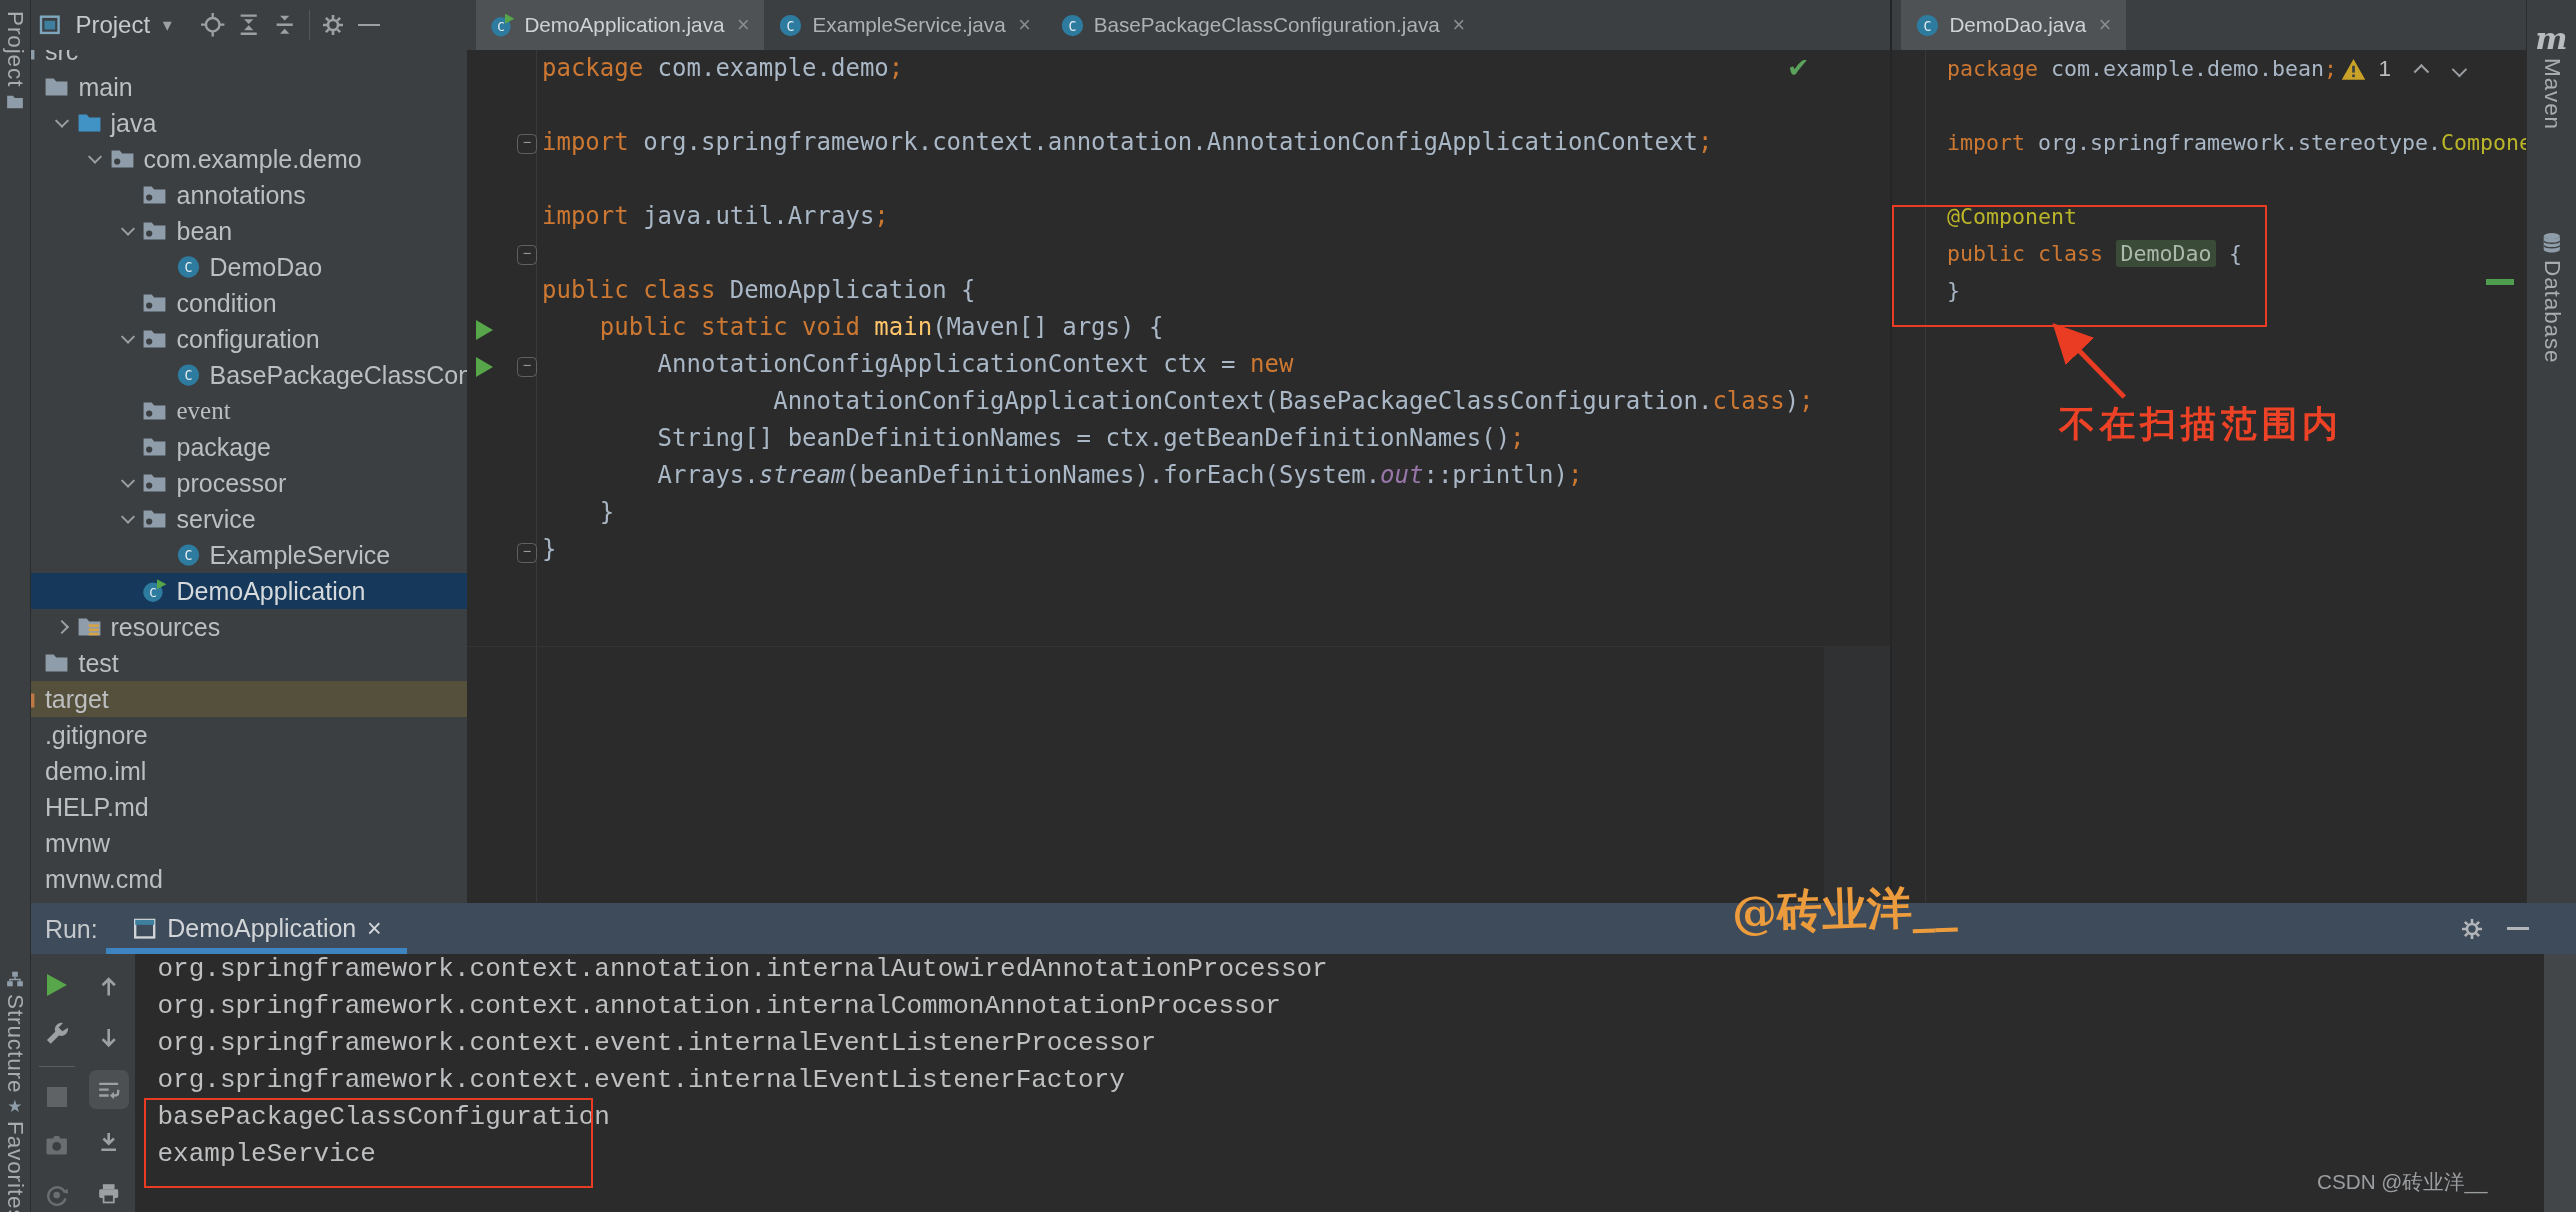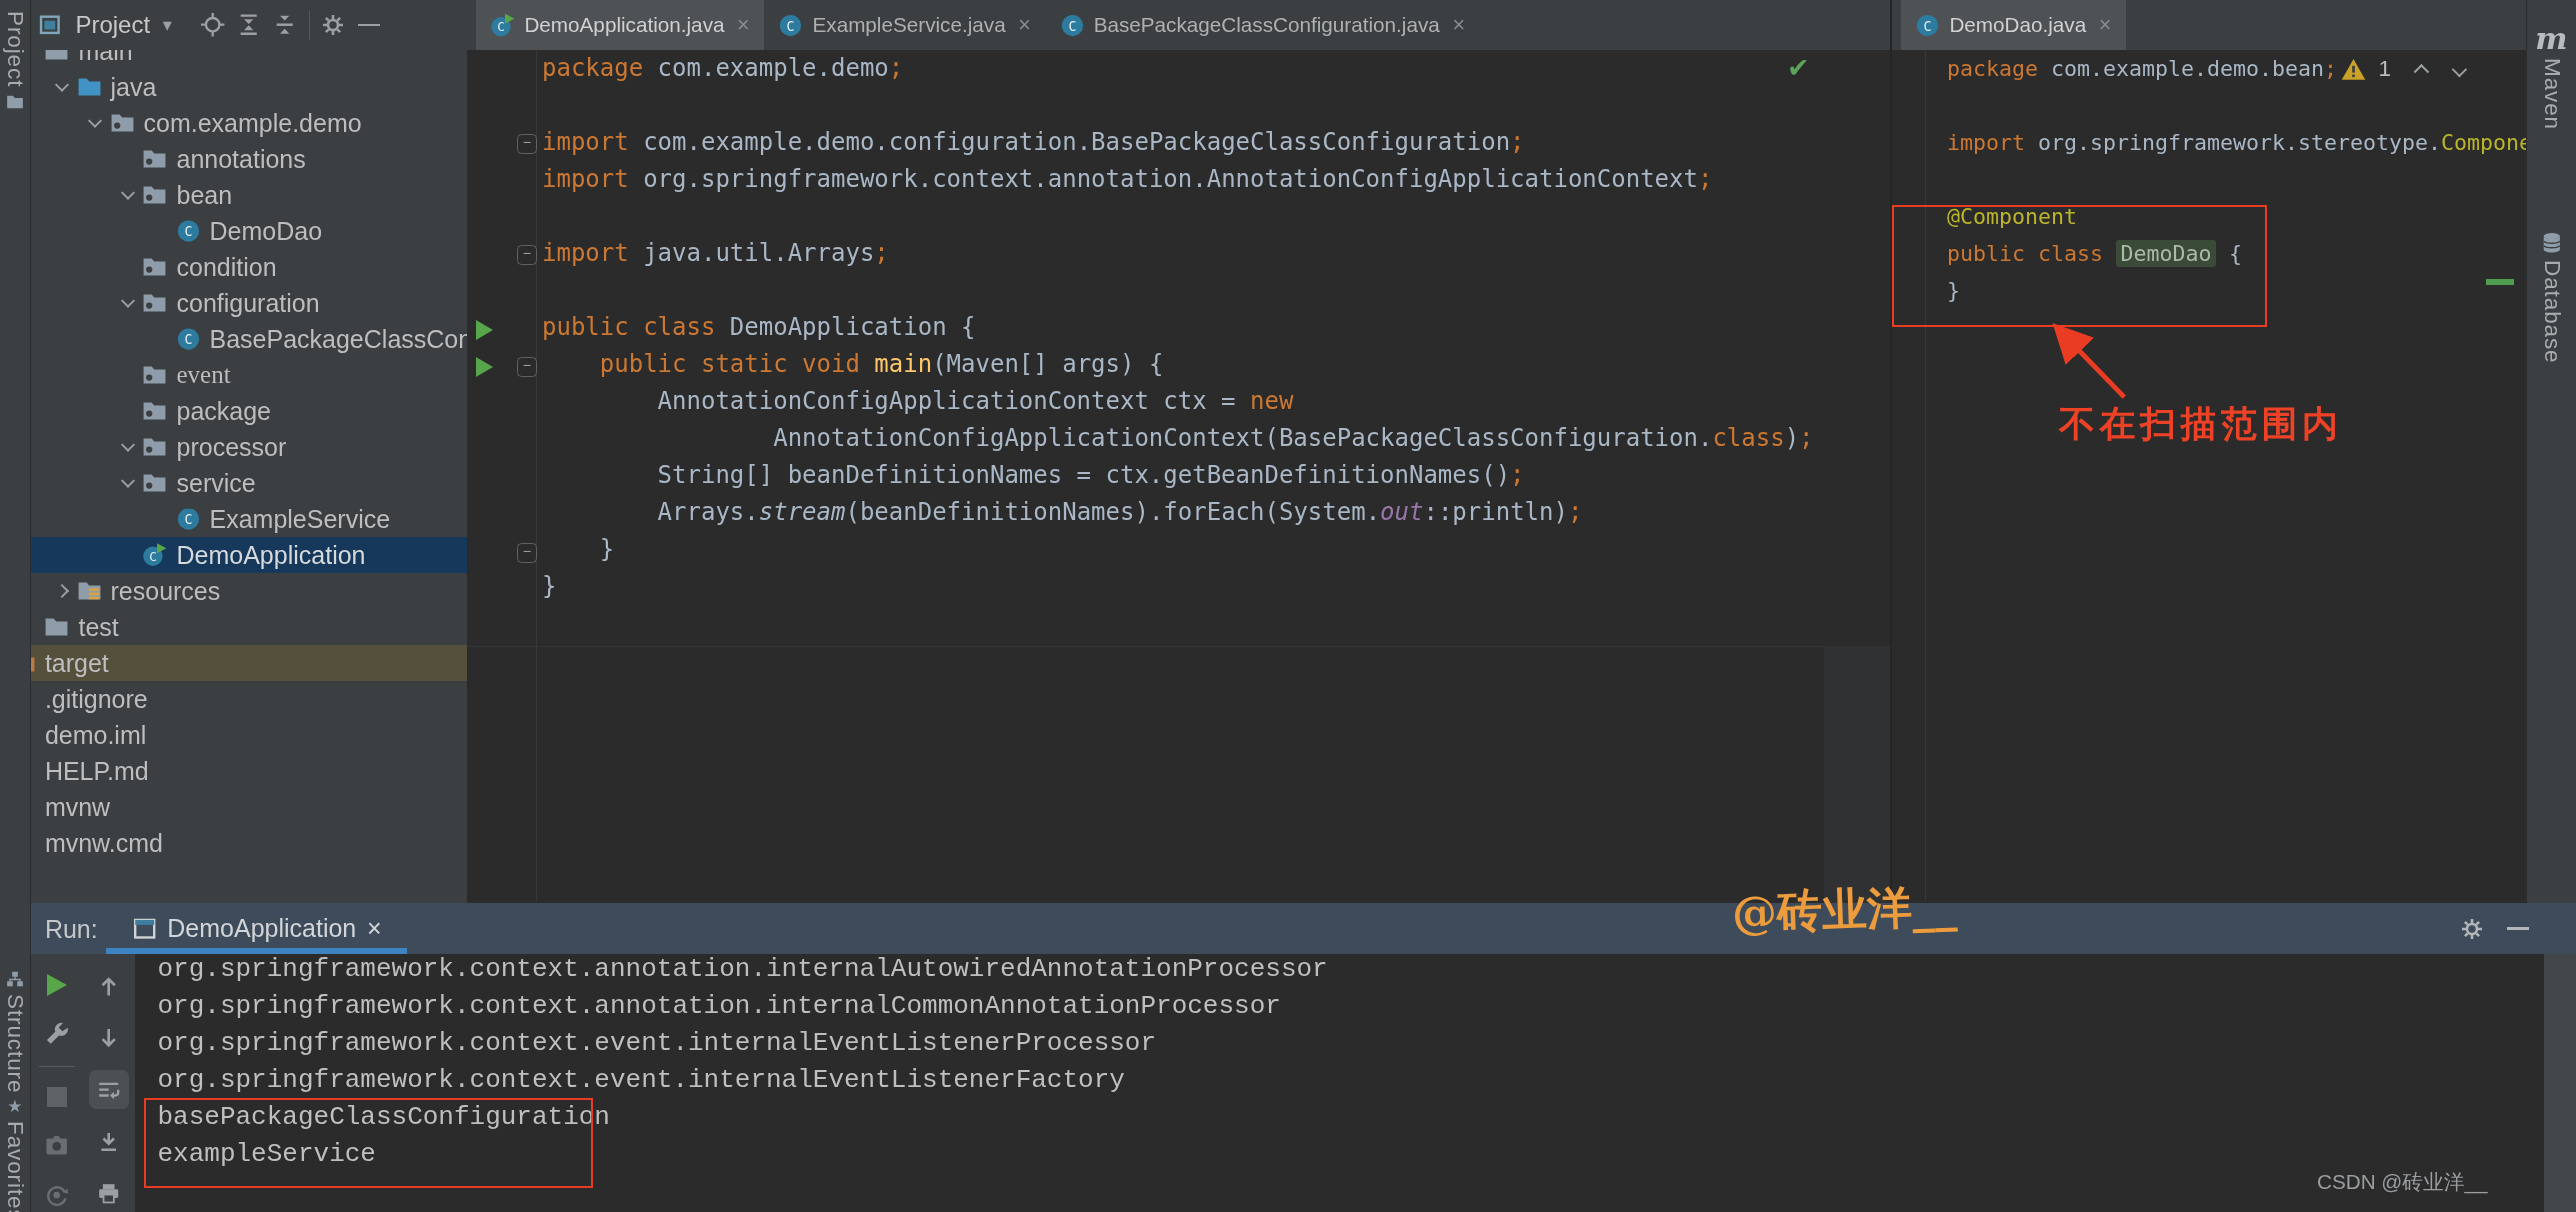--- a/index.html
+++ b/index.html
@@ -125,20 +125,26 @@
     </div>
     <div class="strip-btn" style="top:1098px">
       <span class="star">★</span>
       <span class="vtext">Favorites</span>
     </div>
   </div>
 
   <div class="project-panel">
     <div id="tree">
         <div class="trow">
+          <span class="ticon icon-folder" style="left: -20px;"><svg viewBox="0 0 16 16" width="25" height="25">
+              <path fill="currentColor" d="M1 2.5h5.2l1.6 2H15v9H1z"></path>
+            </svg></span>
+          <span class="tlabel" style="left: 14.4px;">src</span>
+        </div>
+        <div class="trow">
           <span class="ticon icon-folder" style="left: 13.5px;"><svg viewBox="0 0 16 16" width="25" height="25">
               <path fill="currentColor" d="M1 2.5h5.2l1.6 2H15v9H1z"></path>
             </svg></span>
           <span class="tlabel" style="left: 48px;">main</span>
         </div>
         <div class="trow">
           <span class="tchev open" style="left: 26px;"></span>
           <span class="ticon icon-folder-src" style="left: 46px;"><svg viewBox="0 0 16 16" width="25" height="25">
               <path fill="currentColor" d="M1 2.5h5.2l1.6 2H15v9H1z"></path>
             </svg></span>
@@ -373,21 +379,20 @@
     <div class="gutter-line" style="left:69px"></div>
     <div class="runarrow" style="top:320px"></div>
     <div class="runarrow" style="top:357px"></div>
     <div class="fold" style="top:134px"></div>
     <div class="fold" style="top:245px"></div>
     <div class="fold" style="top:357px"></div>
     <div class="fold" style="top:543px"></div>
     <div class="code" id="code-main">
         <div class="cl"><span class="c-k">package </span><span class="c-p">com.example.demo</span><span class="c-k">;</span></div>
         <div class="cl">&nbsp;</div>
-        <div class="cl"><span class="c-k">import </span><span class="c-p">com.example.demo.configuration.BasePackageClassConfiguration</span><span class="c-k">;</span></div>
         <div class="cl"><span class="c-k">import </span><span class="c-p">org.springframework.context.annotation.AnnotationConfigApplicationContext</span><span class="c-k">;</span></div>
         <div class="cl">&nbsp;</div>
         <div class="cl"><span class="c-k">import </span><span class="c-p">java.util.Arrays</span><span class="c-k">;</span></div>
         <div class="cl">&nbsp;</div>
         <div class="cl"><span class="c-k">public class </span><span class="c-p">DemoApplication {</span></div>
         <div class="cl"><span class="c-p">    </span><span class="c-k">public static void </span><span class="c-fn">main</span><span class="c-p">(Maven[] args) {</span></div>
         <div class="cl"><span class="c-p">        AnnotationConfigApplicationContext ctx = </span><span class="c-k">new</span></div>
         <div class="cl"><span class="c-p">                AnnotationConfigApplicationContext(BasePackageClassConfiguration.</span><span class="c-k">class</span><span class="c-p">)</span><span class="c-k">;</span></div>
         <div class="cl"><span class="c-p">        String[] beanDefinitionNames = ctx.getBeanDefinitionNames()</span><span class="c-k">;</span></div>
         <div class="cl"><span class="c-p">        Arrays.</span><span class="c-it">stream</span><span class="c-p">(beanDefinitionNames).forEach(System.</span><span class="c-f">out</span><span class="c-p">::println)</span><span class="c-k">;</span></div>

